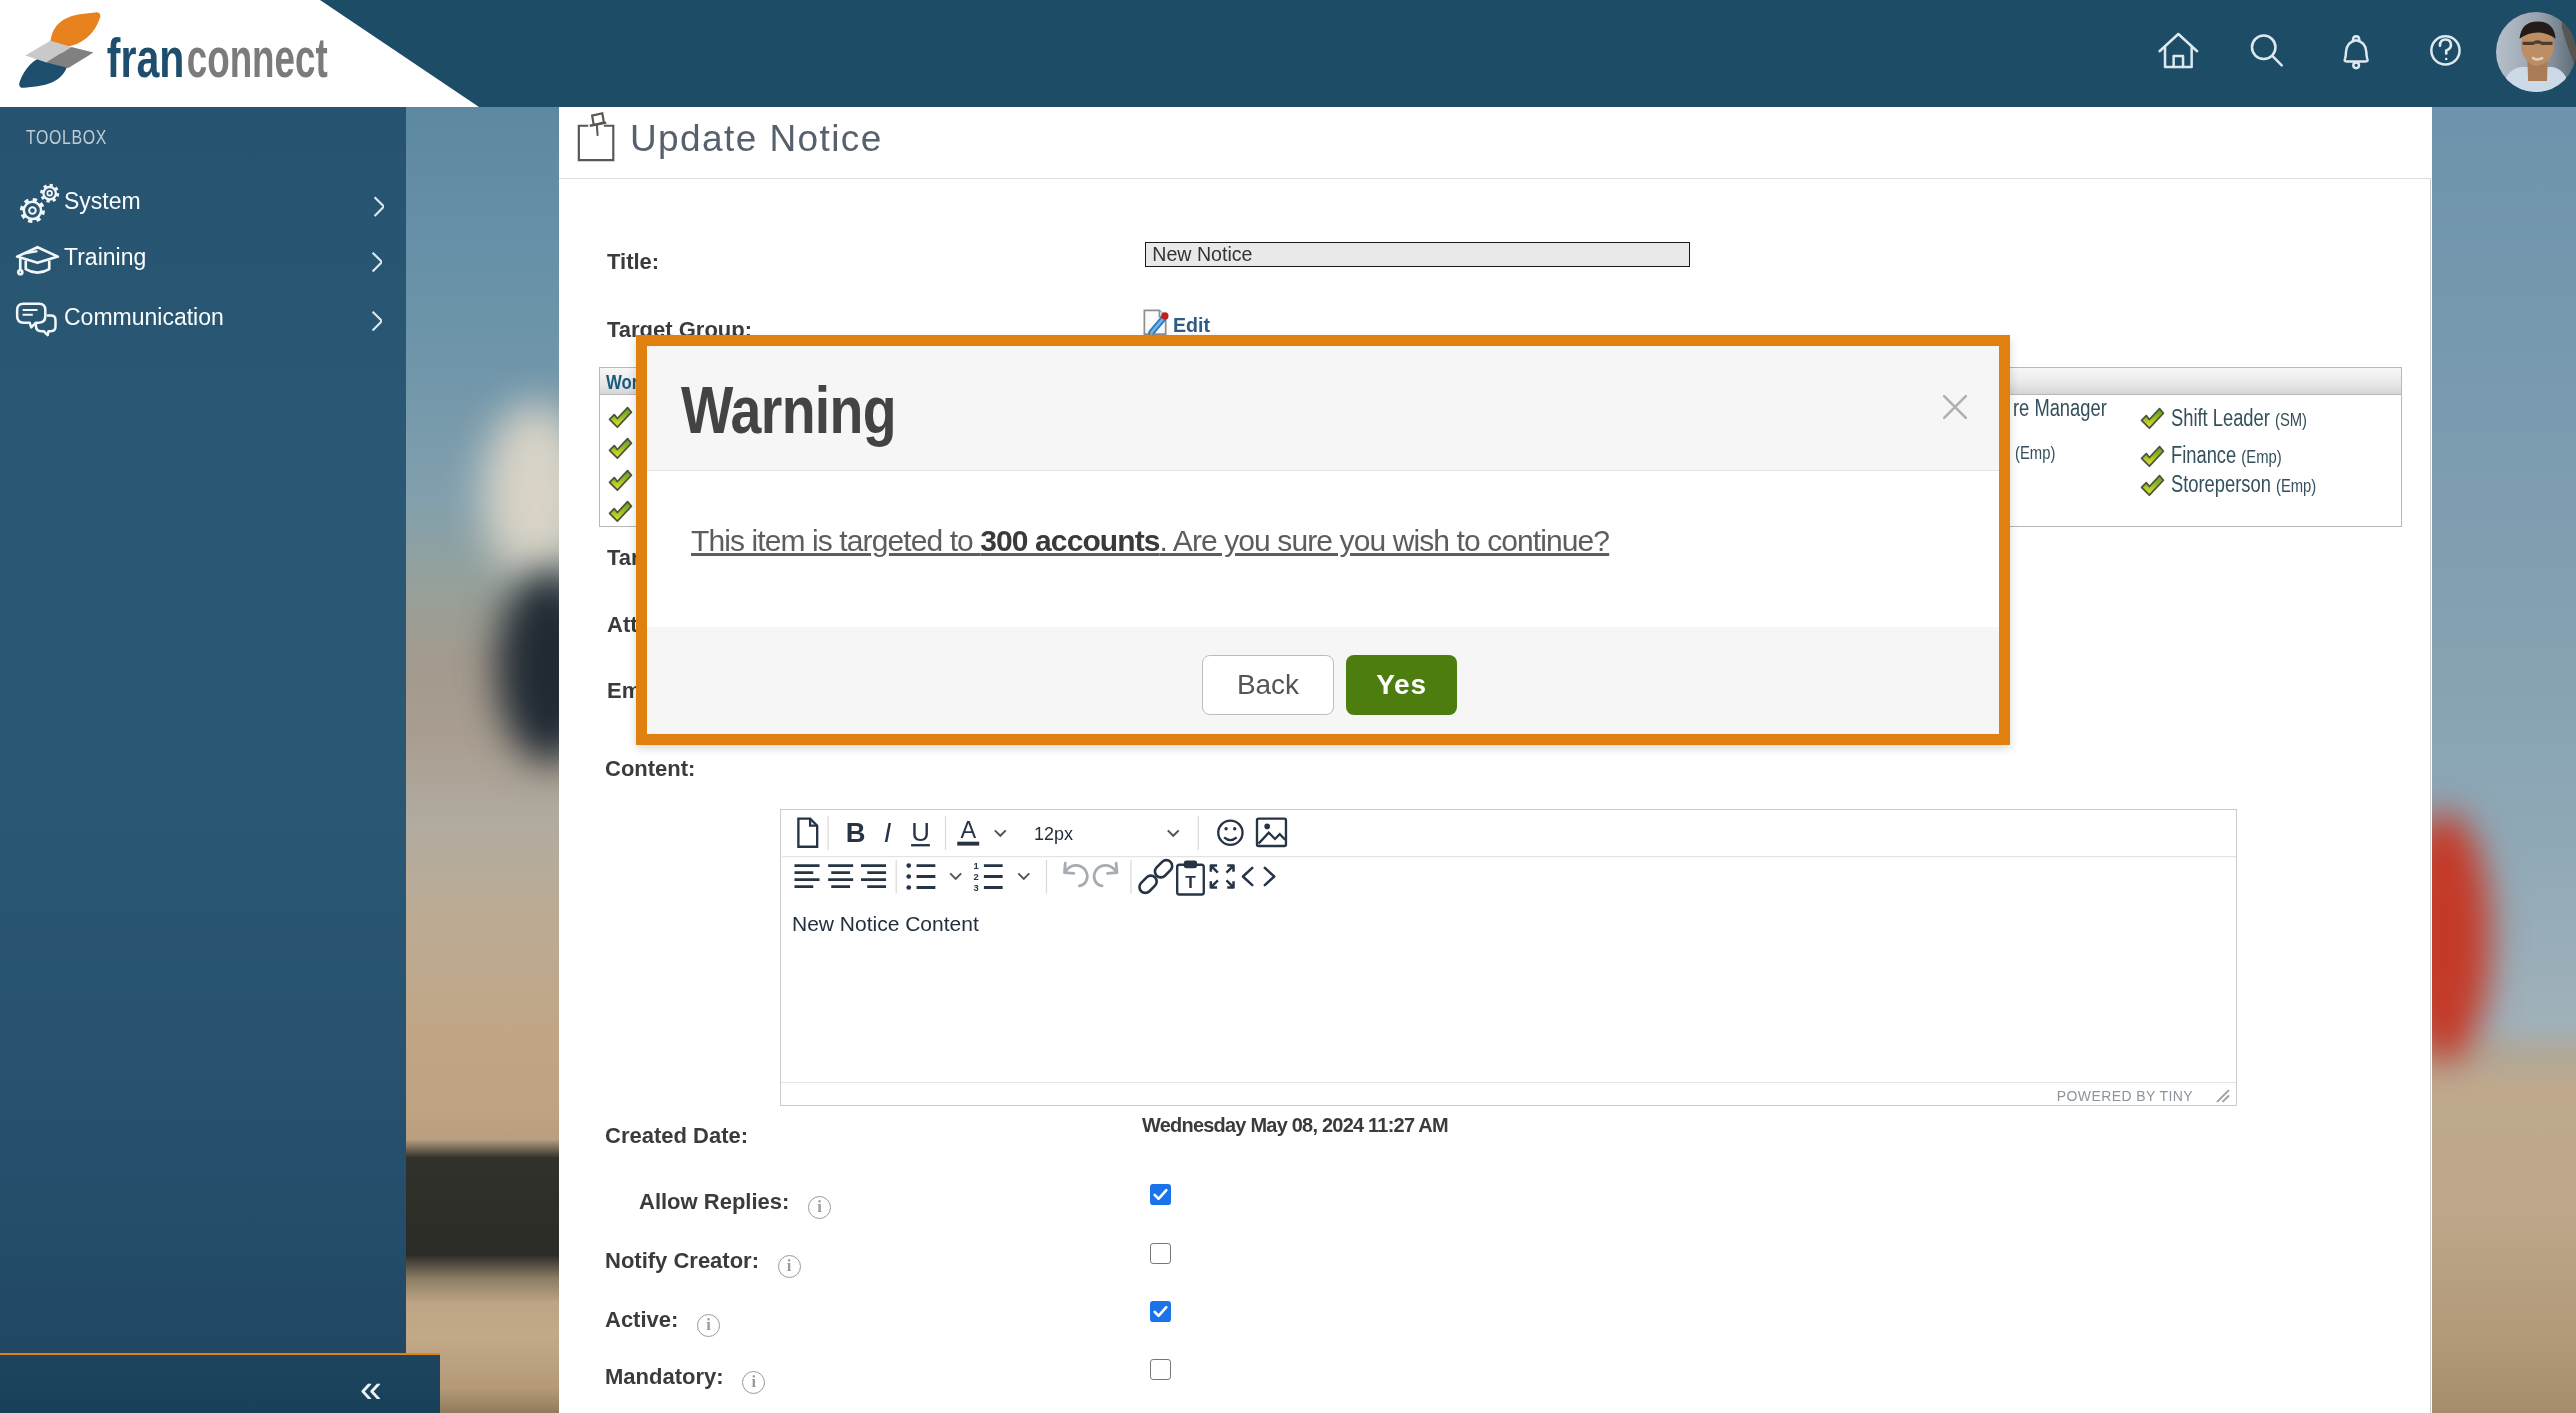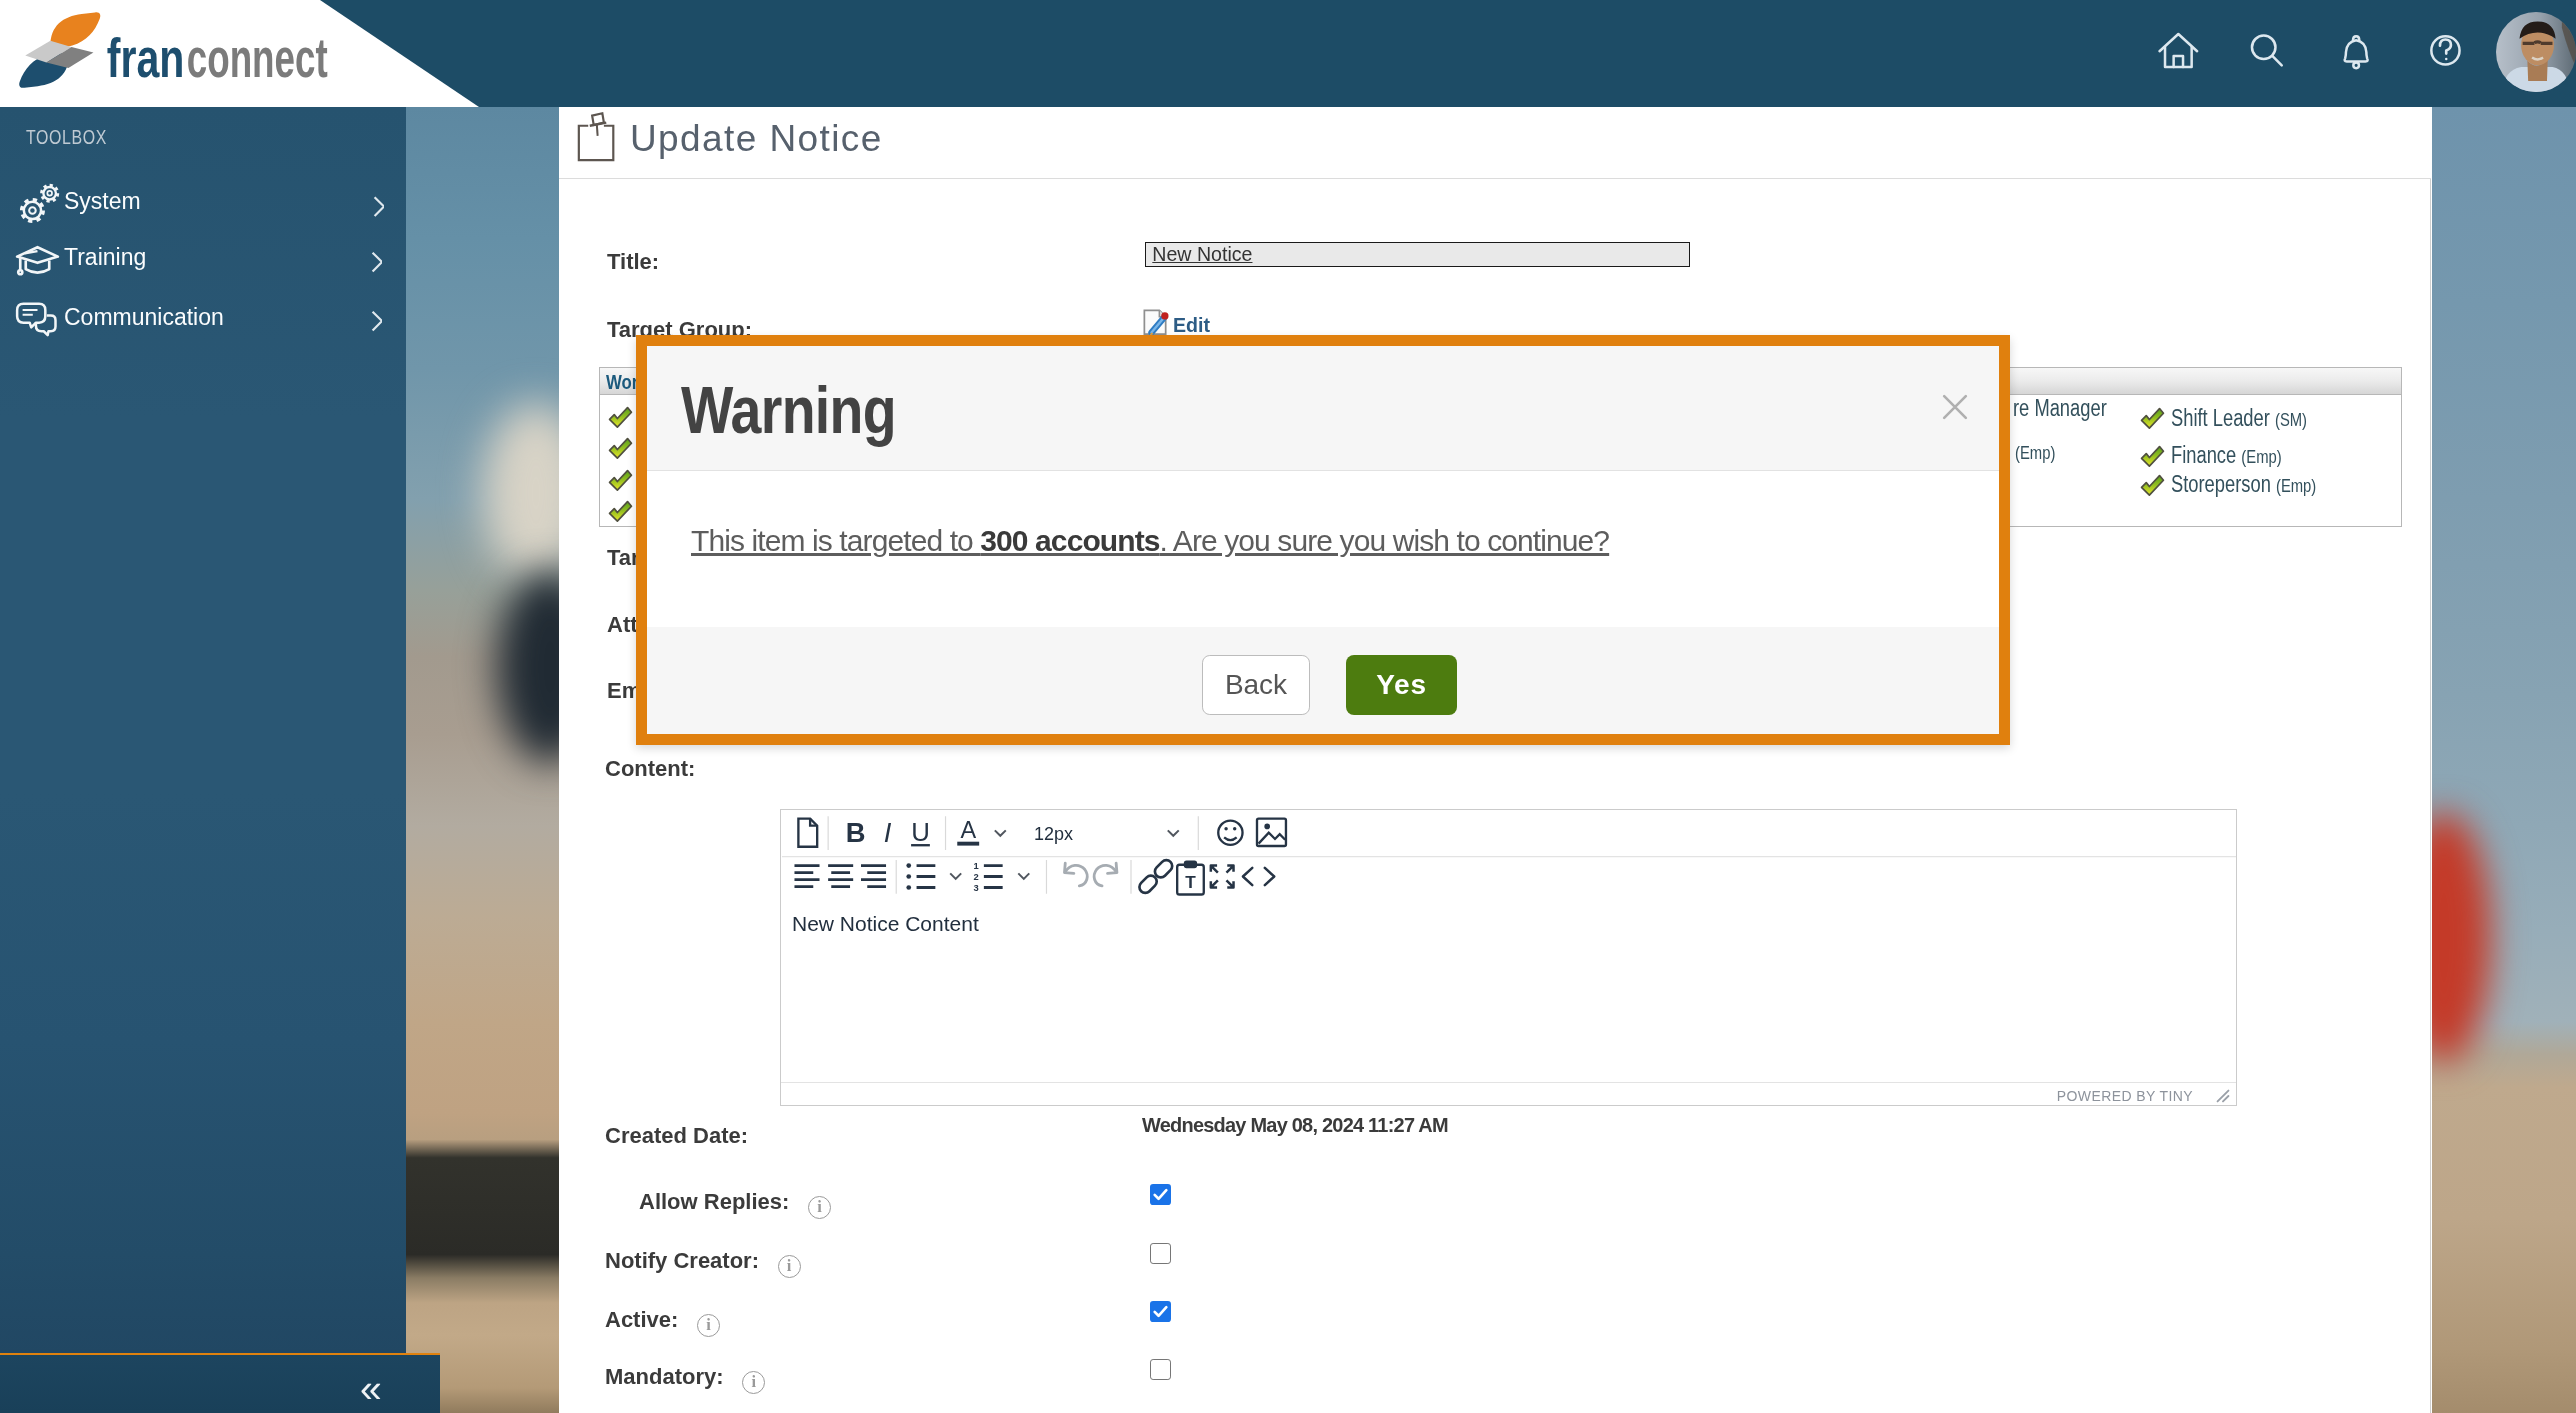--- a/index.html
+++ b/index.html
@@ -44,41 +44,41 @@
 
 
 #main { left:559px; top:107px; width:1872px; height:1307px; background:#fff; border-right:0.8px solid #cfcfcf; }
 #ttlbar { left:559px; top:107px; width:1872px; height:72px; background:#fff; border-bottom:0.8px solid #dcdcdc; }
 #pagetitle { left:630px; top:118px; font-size:37px; color:#57616d; letter-spacing:1.4px; }
 
 .lbl { position:absolute; font-size:22px; font-weight:bold; color:#3b3b3b; }
 
 #titleinput { left:1145px; top:242px; width:545px; height:25px; background:#e9e9e9;
   border:1.6px solid #1a1a1a; font-size:19.6px; color:#333; padding:0 0 0 6.3px; line-height:22px;
-  font-family:"Liberation Sans", sans-serif;text-decoration:underline; }
+  font-family:"Liberation Sans", sans-serif; }
 #editword { left:1173px; top:314px; font-size:19.6px; font-weight:bold; color:#2d5c85; }
 
 
 #roletable { left:599px; top:367px; width:1803px; height:160px; border:0.8px solid #b7b7b7; background:#fff; }
 #rolehead { left:599px; top:367px; width:1803px; height:28px;
   background:linear-gradient(180deg,#f7f7f7 0%,#ebebeb 50%,#d6d6d6 100%); border:0.8px solid #b7b7b7; }
 #rolehead span { position:absolute; left:6.3px; top:2.4px; font-size:21px; font-weight:bold; color:#1c5a7d; transform:scaleX(0.8); transform-origin:0 0; }
 .rolecell { position:absolute; font-size:23.5px; color:#33505c; transform:scaleX(0.78); transform-origin:0 0; white-space:nowrap; }
 .rolesmall { font-size:19px; }
 
 
 #modal { left:636px; top:335px; width:1374px; height:410px; background:#fff;
   border:11px solid #e0800e; box-shadow:0 3.9px 9.4px rgba(0,0,0,0.16); }
 #mhead { position:absolute; left:0; top:0; width:100%; height:125px; background:#f6f6f6; border-bottom:0.8px solid #e2e2e2; }
 #mtitle { position:absolute; left:34px; top:26px; font-size:66px; font-weight:bold; color:#434343; transform:scaleX(0.84); transform-origin:0 0; letter-spacing:-0.8px; }
 #mbody { position:absolute; left:0; top:126px; width:100%; height:155px; background:#fff; }
 #mtext { position:absolute; left:44px; top:52px; font-size:30px; color:#5d5d5d; letter-spacing:-0.9px;text-decoration:underline; }
 #mtext b { color:#3a3a3a; }
 #mfoot { position:absolute; left:0; top:281px; width:100%; height:107px; background:#f6f6f6; }
-#backbtn { position:absolute; left:555px; top:28px; width:108px; height:60px; background:#fff;
+#backbtn { position:absolute; left:555px; top:28px; width:132px; height:60px; background:#fff;
   border:1.6px solid #bcbcbc; border-radius:7.8px; font-size:28px; color:#555;
   display:flex; align-items:center; justify-content:center; }
 #yesbtn { position:absolute; left:699px; top:28px; width:111px; height:60px; background:#4d7c0f;
   border-radius:8px; font-size:28px; font-weight:bold; color:#fff; letter-spacing:0.8px;
   display:flex; align-items:center; justify-content:center; }
 
 
 #editor { left:780px; top:809px; width:1457px; height:297px; border:0.8px solid #cbcbcb; background:#fff; }
 #econtent { position:absolute; left:11px; top:102px; font-size:21px; color:#222f3e; }
 #estatus { position:absolute; left:0; top:272px; width:100%; height:40px; border-top:0.8px solid #e3e3e3; }

